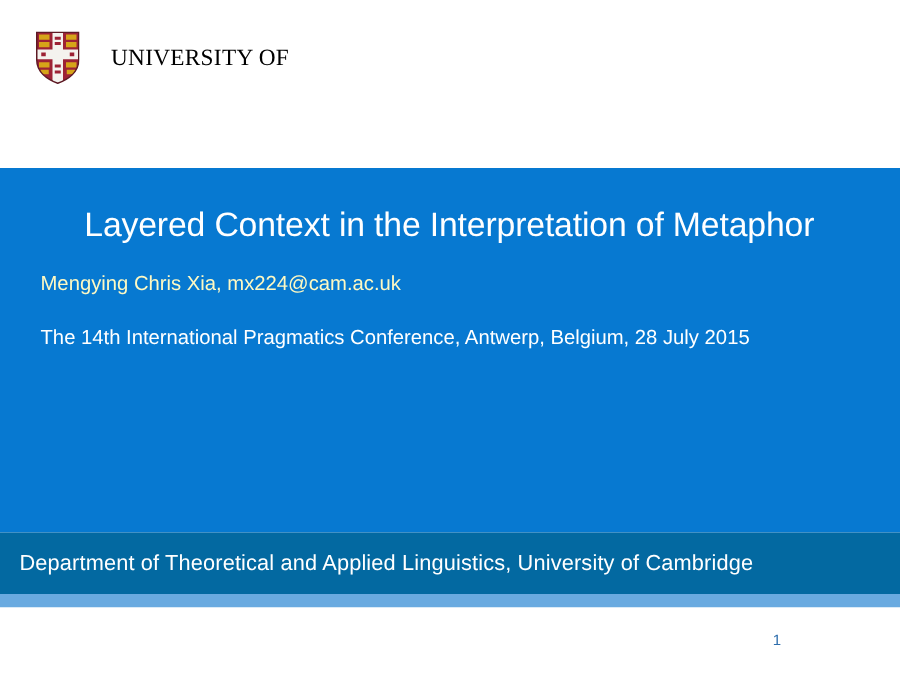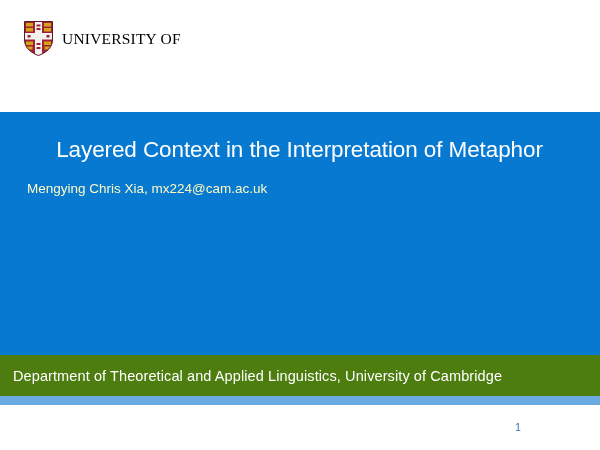--- a/index.html
+++ b/index.html
@@ -45,20 +45,21 @@
     width: 29px;
     height: 35px;
     flex: 0 0 auto;
     display: block;
   }
   .logo-wordmark {
     display: flex;
     flex-direction: column;
     justify-content: center;
     line-height: 1.0;
+    margin-left: 12px;
   }
   .logo-line1 {
     font-family: "Liberation Serif", serif;
     font-size: 15.5px;
     letter-spacing: 0.2px;
     color: #000000;
     white-space: nowrap;
   }
   .logo-line2 {
     font-family: "Liberation Serif", serif;
@@ -111,21 +112,21 @@
     line-height: 1.32;
   }
 
   
   .footer-bar {
     position: absolute;
     left: 0;
     top: 355px;
     width: 600px;
     height: 41px;
-    background: #4d7c0f;
+    background: #0369a1;
     display: flex;
     align-items: center;
   }
   .footer-text {
     color: #ffffff;
     font-size: 14.5px;
     font-weight: 400;
     padding-left: 13px;
     letter-spacing: 0.1px;
     white-space: nowrap;
@@ -210,20 +211,21 @@
       <div class="logo-wordmark">
         <div class="logo-line1">UNIVERSITY OF</div>
       </div>
 
     </div>
   </div>
 
   <div class="blue-panel">
     <div class="slide-title">Layered Context in the Interpretation of Metaphor</div>
     <div class="author">Mengying Chris Xia, mx224@cam.ac.uk</div>
+    <div class="conference">The 14th International Pragmatics Conference, Antwerp, Belgium, 28 July 2015</div>
   </div>
 
   <div class="footer-bar">
     <div class="footer-text">Department of Theoretical and Applied Linguistics, University of Cambridge</div>
   </div>
 
   <div class="accent-strip"></div>
 
   <div class="page-area">
     <div class="page-number">1</div>

